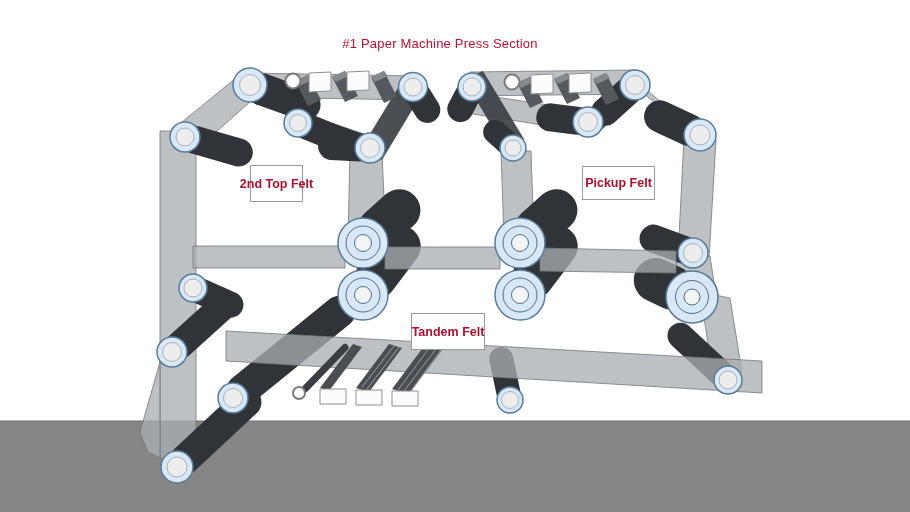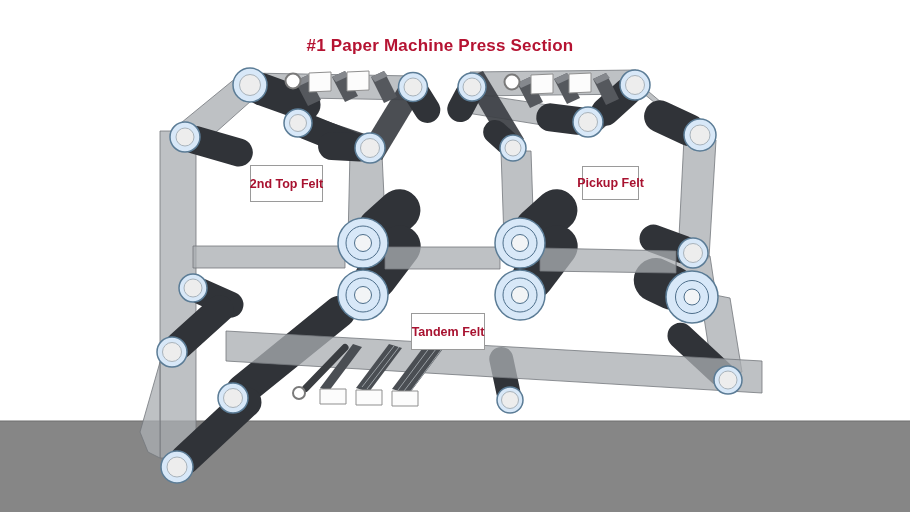--- a/index.html
+++ b/index.html
@@ -4,30 +4,30 @@
 <style>
   html,body{margin:0;padding:0;background:#fff;}
   #viewport{
     position:relative;width:910px;height:512px;overflow:hidden;
     background:#ffffff;font-family:"Liberation Sans",sans-serif;
   }
   #scene{position:absolute;left:0;top:0;}
   .overlay{position:absolute;z-index:5;}
   #title{
     left:0;top:36px;width:880px;text-align:center;
-    font-size:17px;font-weight:bold;color:#b51332;letter-spacing:.2px;
+    font-size:13px;font-weight:normal;color:#b51332;letter-spacing:.2px;
   }
   .felt-label{
     background:#ffffff;border:1px solid #9a9a9a;
     display:flex;align-items:center;justify-content:center;
     font-size:12.5px;font-weight:bold;color:#a81230;
     box-sizing:border-box;white-space:nowrap;
   }
-  #label-2nd-top-felt{left:250px;top:165px;width:73px;height:37px;}
-  #label-pickup-felt{left:582px;top:166px;width:57px;height:34px;}
+  #label-2nd-top-felt{left:250px;top:165px;width:53px;height:37px;}
+  #label-pickup-felt{left:582px;top:166px;width:73px;height:34px;}
   #label-tandem-felt{left:411px;top:313px;width:74px;height:37px;}
   
   .rbody{fill:#303338;}
   .rface{fill:#d8e8f8;stroke:#5b7c96;stroke-width:1.5;}
   .rcap{fill:#ededed;stroke:#a9b3bb;stroke-width:1;}
   .pring{fill:none;stroke:#4e6f8b;stroke-width:1;}
   .phole{fill:#f2f4f6;stroke:#4e6f8b;stroke-width:1;}
   .felt{fill:#a9adb2;fill-opacity:.76;stroke:#73777c;stroke-width:.8;}
   .feltdark{fill:#3c3f44;fill-opacity:.92;}
   .box{fill:#fcfcfc;stroke:#8f8f8f;stroke-width:1;}

